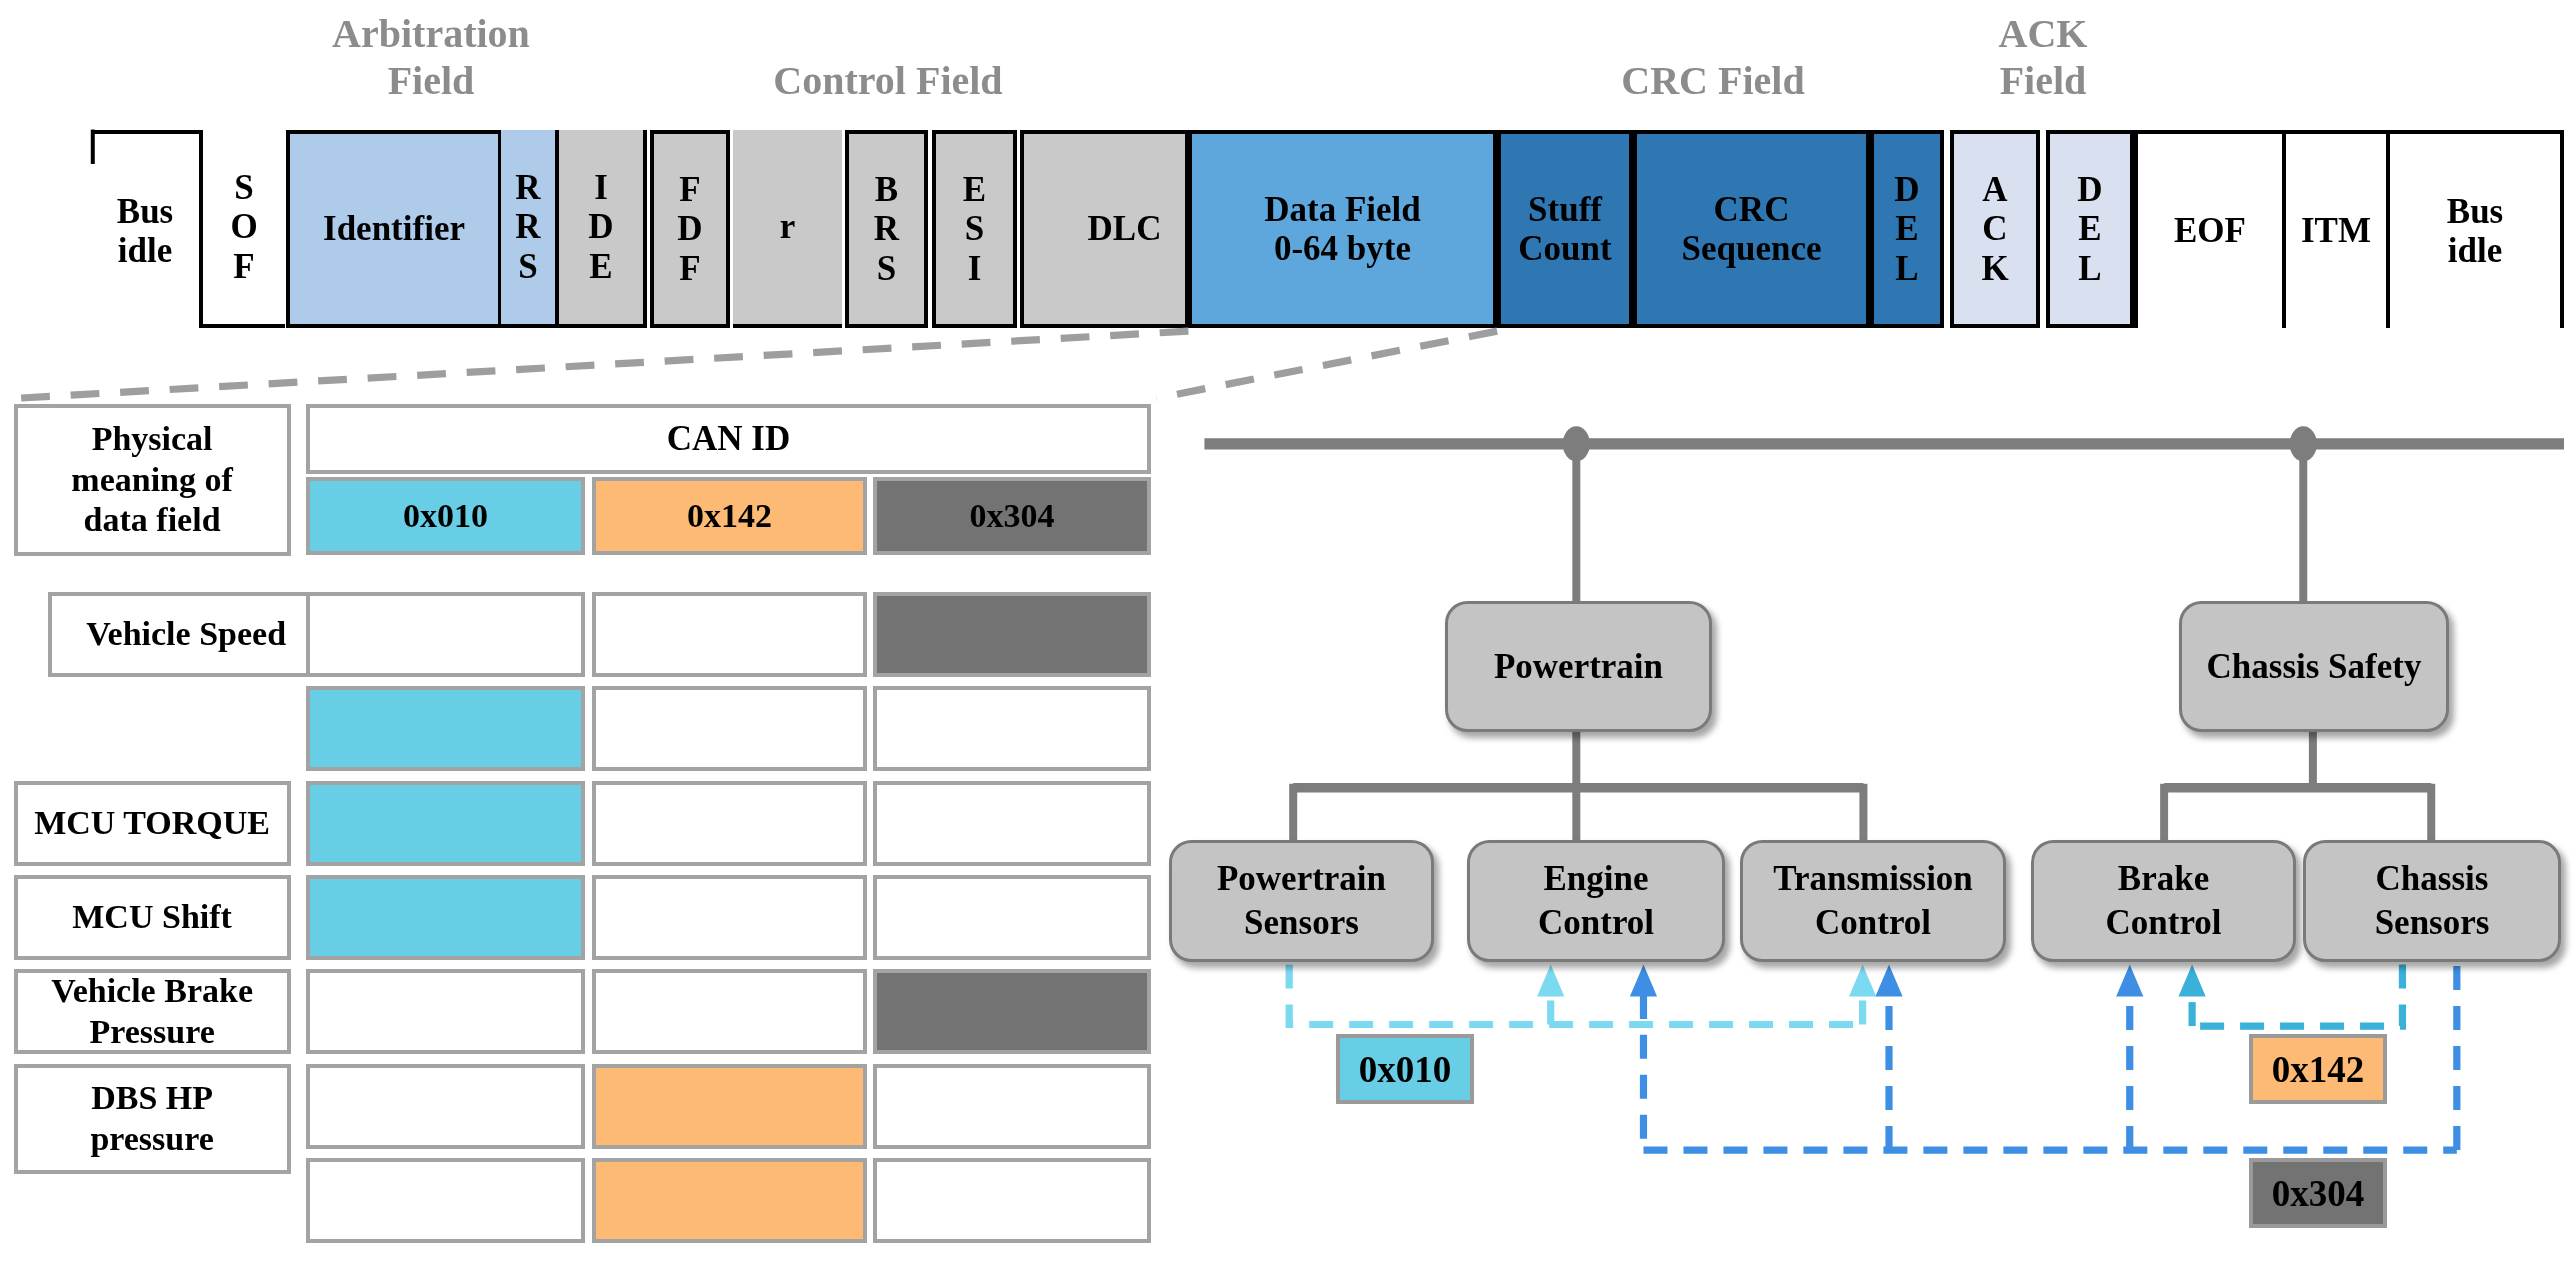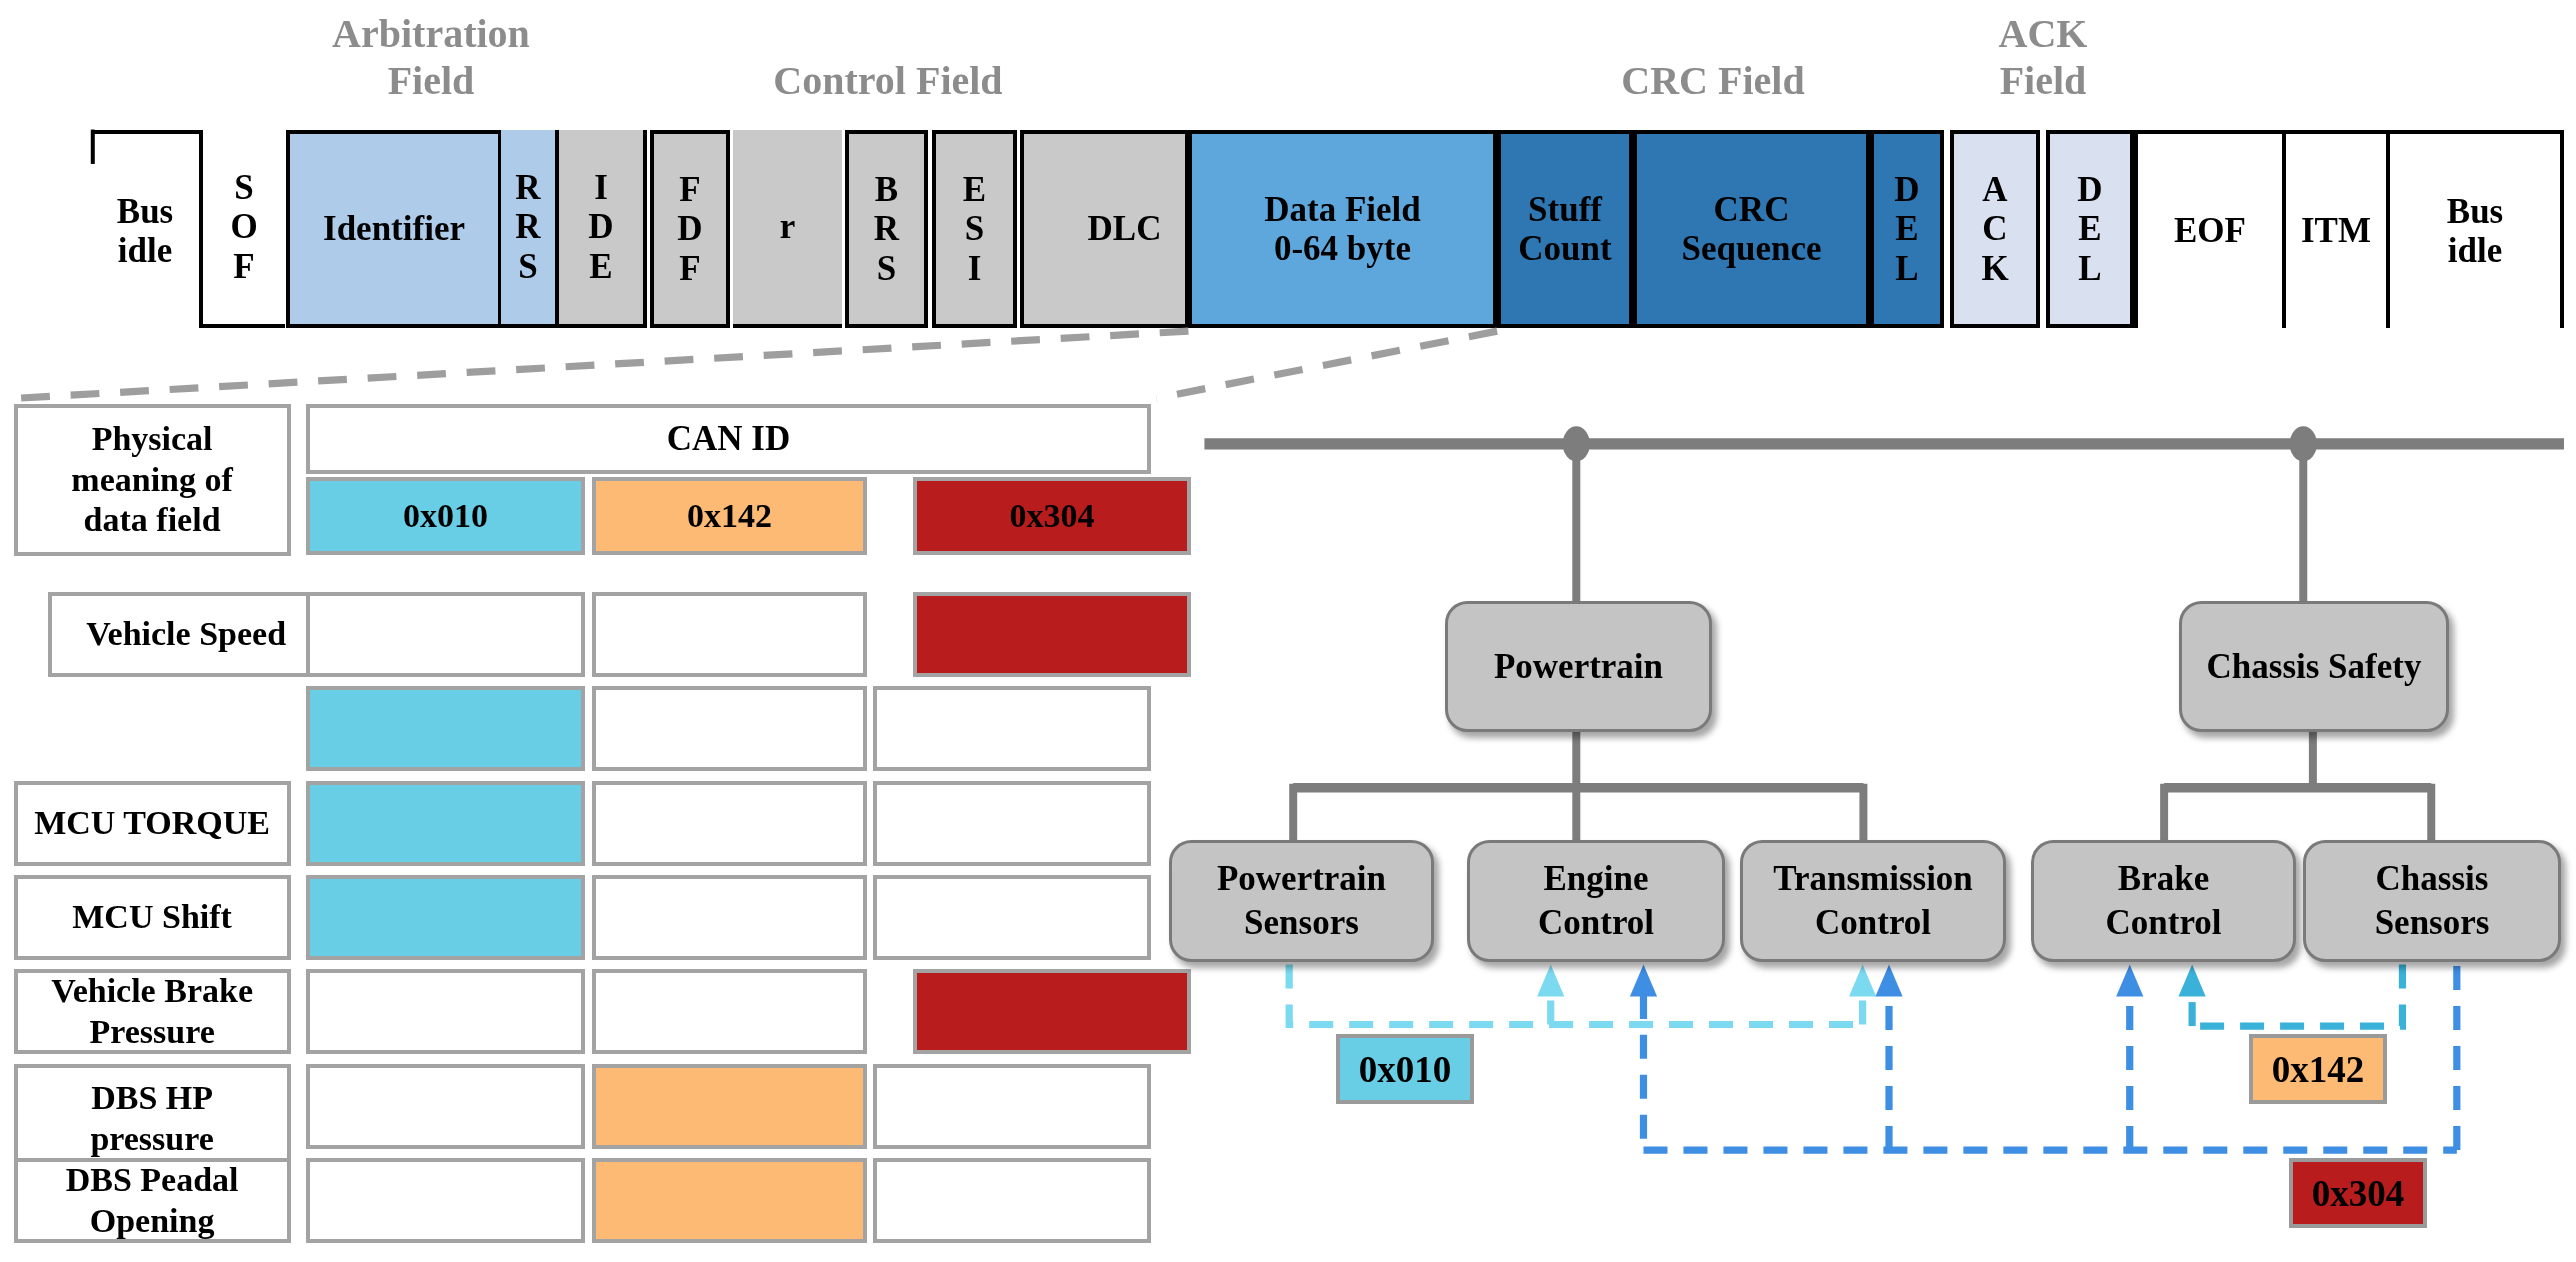--- a/index.html
+++ b/index.html
@@ -22,21 +22,21 @@
   .fieldlabel{
     position:absolute; color:#8C8C8C; font-size:40px; line-height:1.16;
     text-align:center; white-space:pre-line;
   }
   
   .tcell{
     position:absolute; box-sizing:border-box; border:4px solid #A3A3A3; background:#fff;
     display:flex; align-items:center; justify-content:center; text-align:center;
     font-size:34px; line-height:1.2; white-space:pre-line;
   }
-  .fill010{background:#68CEE6;} .fill142{background:#fdba74;} .fill304{background:#b91c1c;margin-left:40px;}
+  .fill010{background:#68CEE6;} .fill142{background:#fdba74;} .fill304{background:#737373;}
   
   .node{
     position:absolute; box-sizing:border-box; background:#C4C4C4; border:3.2px solid #7A7A7A;
     border-radius:22.4px; box-shadow:4.8px 5.6px 6.4px rgba(0,0,0,0.35);
     display:flex; align-items:center; justify-content:center; text-align:center;
     font-size:35px; line-height:1.25; white-space:pre-line;
   }
   .msgbox{
     position:absolute; box-sizing:border-box; border:4px solid #9A9A9A;
     display:flex; align-items:center; justify-content:center;
@@ -183,22 +183,20 @@
   <div class="tcell" style="left:306px;top:969px;width:279px;height:85px;"></div>
   <div class="tcell" style="left:592px;top:969px;width:275px;height:85px;"></div>
   <div class="tcell fill304" style="left:873px;top:969px;width:278px;height:85px;"></div>
 
   <div class="tcell" style="left:13.6px;top:1064px;width:277px;height:110px;">DBS HP
 pressure</div>
   <div class="tcell" style="left:306px;top:1064px;width:279px;height:85px;"></div>
   <div class="tcell fill142" style="left:592px;top:1064px;width:275px;height:85px;"></div>
   <div class="tcell" style="left:873px;top:1064px;width:278px;height:85px;"></div>
 
-  <div class="tcell" style="left:13.6px;top:1158px;width:277px;height:85px;">DBS Peadal
-Opening</div>
   <div class="tcell" style="left:306px;top:1158px;width:279px;height:85px;"></div>
   <div class="tcell fill142" style="left:592px;top:1158px;width:275px;height:85px;"></div>
   <div class="tcell" style="left:873px;top:1158px;width:278px;height:85px;"></div>
 
   <div class="node" style="left:1445px;top:601px;width:267px;height:131px;">Powertrain</div>
   <div class="node" style="left:2179px;top:601px;width:270px;height:131px;">Chassis Safety</div>
 
   <div class="node" style="left:1169px;top:840px;width:265px;height:122px;">Powertrain
 Sensors</div>
   <div class="node" style="left:1467px;top:840px;width:258px;height:122px;">Engine

